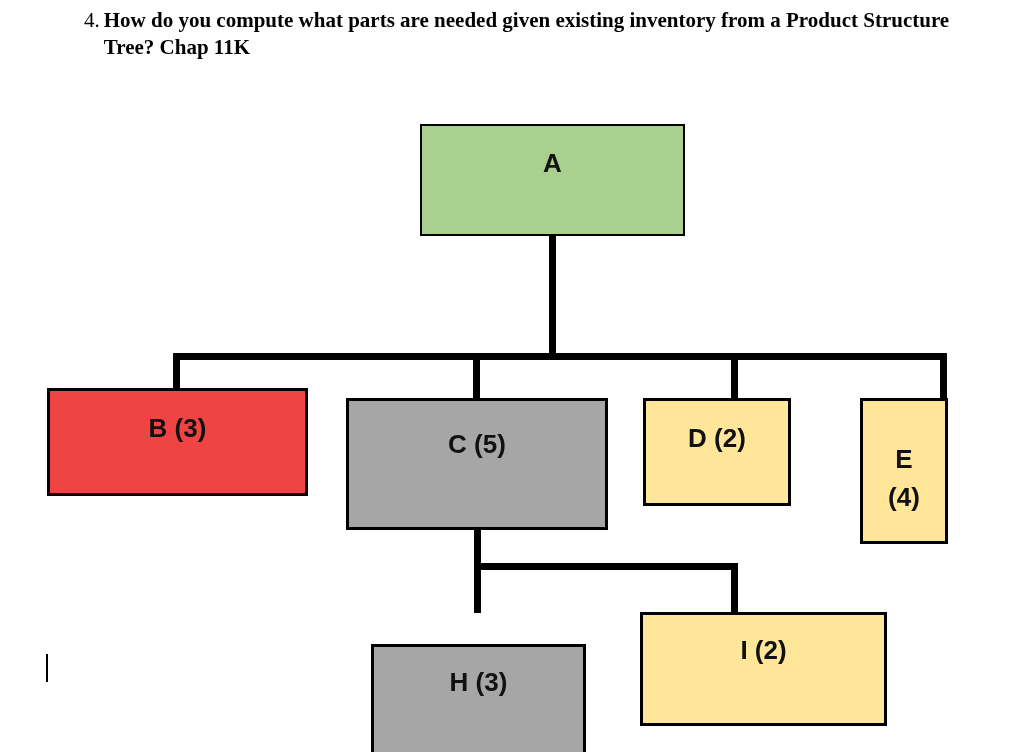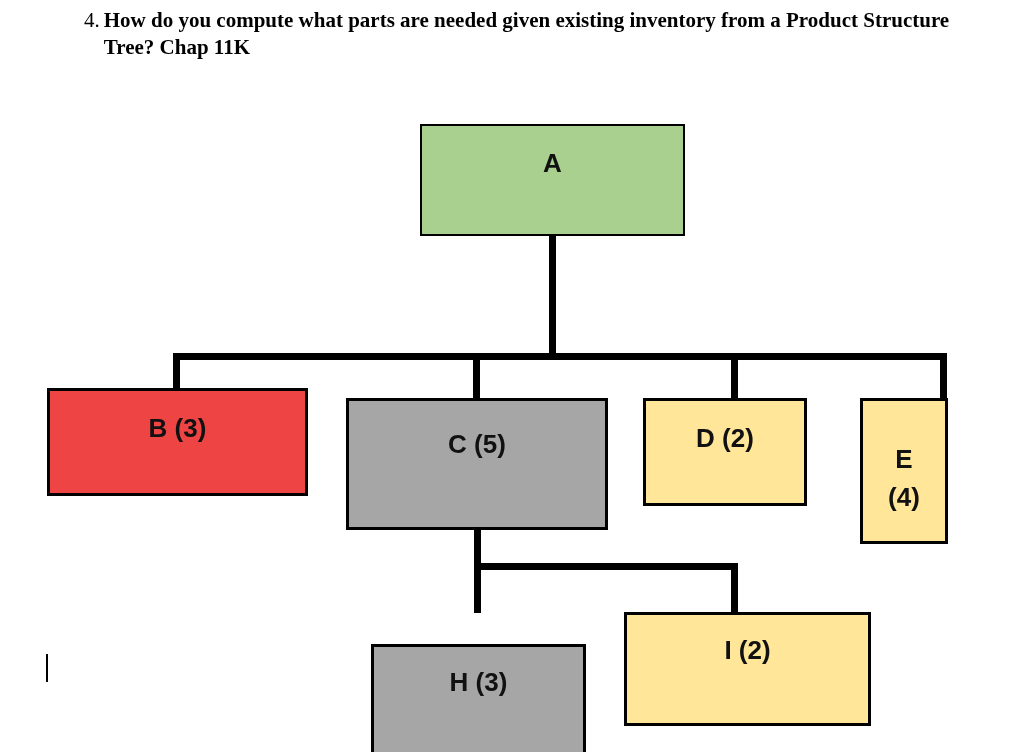--- a/index.html
+++ b/index.html
@@ -45,25 +45,25 @@
     align-items: flex-start;
     font-family: "Liberation Sans", sans-serif;
     font-weight: bold;
     font-size: 26px;
     line-height: 30px;
     color: #111111;
   }
   .node-a { left: 420px; top: 124px; width: 265px; height: 112px; background: #a9d08e; border-width: 2px; padding-top: 22px; }
   .node-b { left: 47px;  top: 388px; width: 261px; height: 108px; background: #ef4444; padding-top: 22px; }
   .node-c { left: 346px; top: 398px; width: 262px; height: 132px; background: #a6a6a6; padding-top: 28px; }
-  .node-d { left: 643px; top: 398px; width: 164px; height: 108px; background: #ffe699; padding-top: 22px; }
+  .node-d { left: 643px; top: 398px; width: 148px; height: 108px; background: #ffe699; padding-top: 22px; }
   .node-e { left: 860px; top: 398px; width: 88px;  height: 146px; background: #ffe699; padding-top: 14px;
             flex-direction: column; align-items: center; line-height: 38px; text-align: center; }
   .node-h { left: 371px; top: 612px; width: 215px; height: 114px; background: #a6a6a6; padding-top: 20px; margin-top: 32px; }
-  .node-i { left: 624px; top: 612px; width: 247px; height: 114px; background: #ffe699; padding-top: 20px; }
+  .node-i { left: 640px; top: 612px; width: 247px; height: 114px; background: #ffe699; padding-top: 20px; }
 
   
   .line { position: absolute; background: #000000; }
   .conn-a-v    { left: 549px; top: 234px; width: 7px;   height: 120px; }
   .conn-l1-h   { left: 173px; top: 353px; width: 774px; height: 7px; }
   .conn-stub-b { left: 173px; top: 353px; width: 7px;   height: 46px; }
   .conn-stub-c { left: 473px; top: 353px; width: 7px;   height: 46px; }
   .conn-stub-d { left: 731px; top: 353px; width: 7px;   height: 46px; }
   .conn-stub-e { left: 940px; top: 353px; width: 7px;   height: 46px; }
   .conn-c-v    { left: 474px; top: 503px; width: 7px;   height: 110px; }

